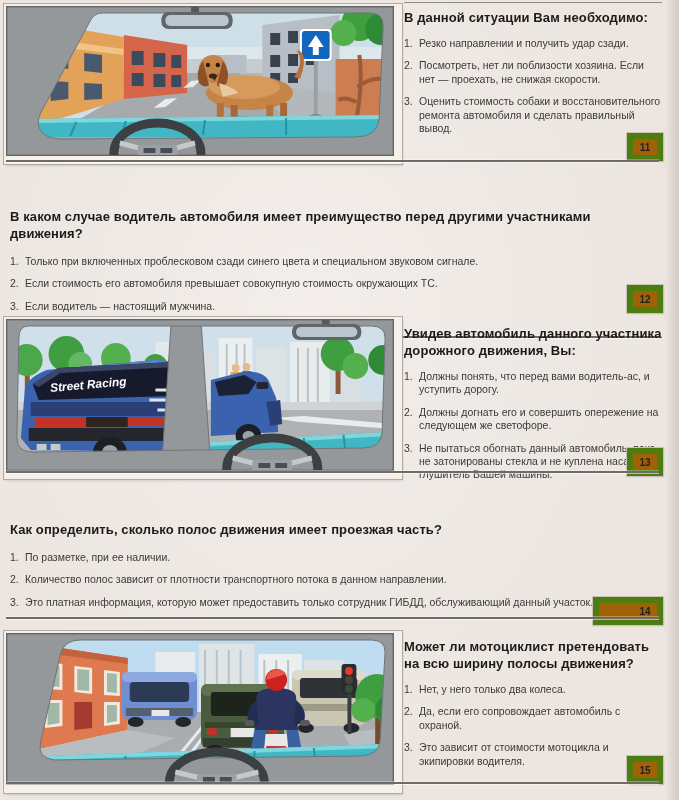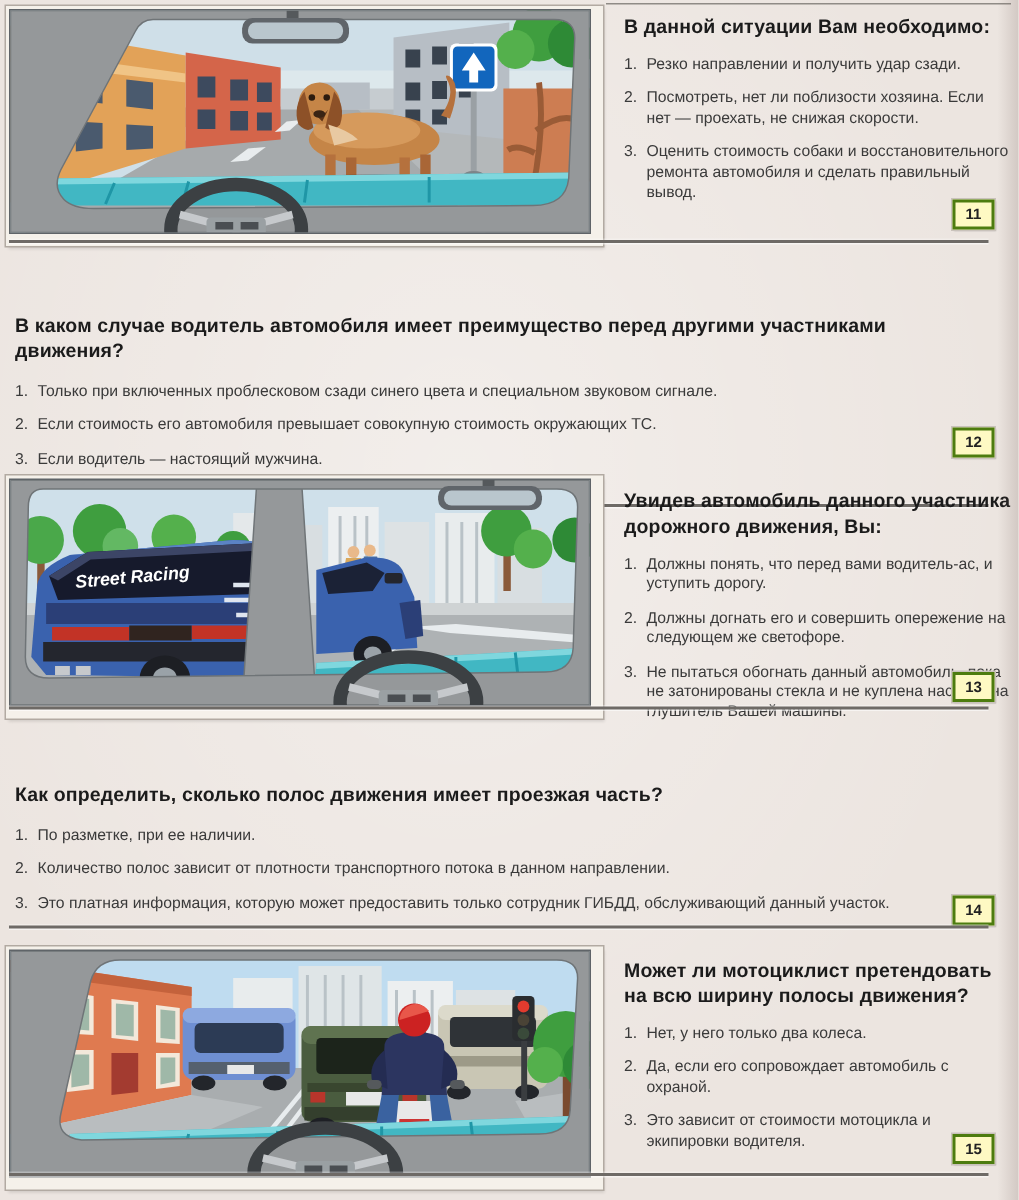--- a/index.html
+++ b/index.html
@@ -10,30 +10,30 @@
   }
   body::before{content:"";position:absolute;inset:0;pointer-events:none;
     background:radial-gradient(ellipse at 45% 40%, rgba(255,255,255,.35), rgba(0,0,0,0) 70%);}
   body::after{content:"";position:absolute;top:0;right:0;width:14px;height:800px;pointer-events:none;
     background:linear-gradient(to right, rgba(0,0,0,0), rgba(120,100,95,.22));}
   .section{position:absolute;left:0;width:679px;}
   .rule{position:absolute;left:6px;right:20px;height:2px;background:#6e6a66;
     box-shadow:0 1px 0 rgba(255,255,255,.55), 0 -1px 0 rgba(255,255,255,.3);}
   .badge{
     position:absolute;right:16px;width:24px;height:16px;
-    background:#fef9c3;border:2px solid #4d7c0f;box-shadow:0 0 0 1px #c9c2bb, 1px 1px 1px rgba(0,0,0,.25);
+    background:#a16207;border:6px solid #4d7c0f;box-shadow:0 0 0 1px #c9c2bb, 1px 1px 1px rgba(0,0,0,.25);
     display:flex;align-items:center;justify-content:center;
     font-size:10px;font-weight:bold;color:#222;
   }
   .ill-card{
     position:absolute;left:4px;background:#f5f1ea;padding:3px;
     box-shadow:0 0 0 1px #b2aaa2, 1px 2px 2px rgba(0,0,0,.12);
   }
   .ill-card svg{display:block;outline:1px solid #5f6468;background:#cfdfe8;}
-  .textcol{position:absolute;left:404px;width:258px;padding-left:12px;}
+  .textcol{position:absolute;left:404px;width:258px;}
   .textcol.topline{border-top:1px solid #8f8b86;}
   .qtitle{font-size:13px;font-weight:bold;color:#1b1b1b;line-height:1.3;margin:7px 0 10px 0;letter-spacing:.1px;}
   .fullw{position:absolute;left:10px;right:26px;}
   .answer{position:relative;padding-left:15px;margin:0 0 9px 0;font-size:10.5px;color:#3a3a3a;line-height:1.28;}
   .answer .num{position:absolute;left:0;top:0;}
 </style>
 </head>
 <body>
 
 <div class="section" style="top:0;height:162px;">
@@ -321,21 +321,21 @@
     </div>
     <div class="answer">
       <span class="num">2.</span>
       <span>Количество полос зависит от плотности транспортного потока в данном направлении.</span>
     </div>
     <div class="answer">
       <span class="num">3.</span>
       <span>Это платная информация, которую может предоставить только сотрудник ГИБДД, обслуживающий данный участок.</span>
     </div>
   </div>
-  <div class="badge" style="top:124px;">14</div>
+  <div class="badge" style="top:124px;padding-left:34px;">14</div>
   <div class="rule" style="bottom:0;"></div>
 </div>
 
 <div class="section" style="top:619px;height:162px;">
   <div class="ill-card" style="top:12px;width:392px;height:156px;">
     <svg viewBox="0 0 390 150" width="386" height="150" preserveAspectRatio="none" role="img" aria-label="Вид через лобовое стекло: мотоциклист в красном шлеме едет между автомобилями в пробке">
       <rect x="0" y="0" width="390" height="150" fill="#bfdcf0"></rect>
 
       <g>
         <rect x="150" y="18" width="40" height="60" fill="#e8eced"></rect>

